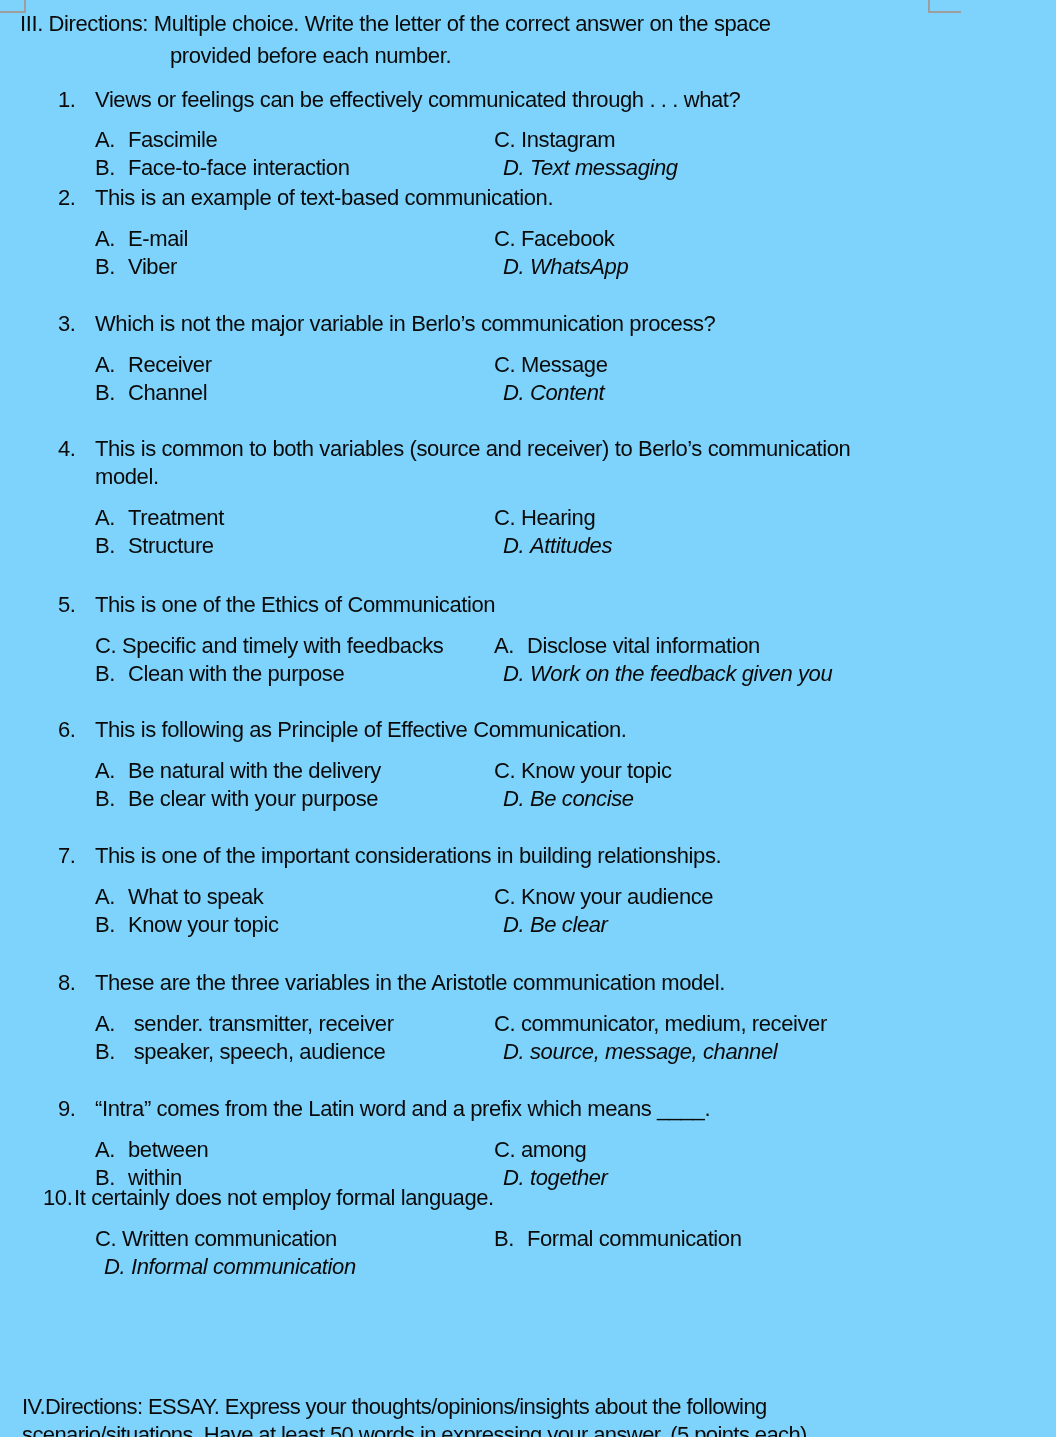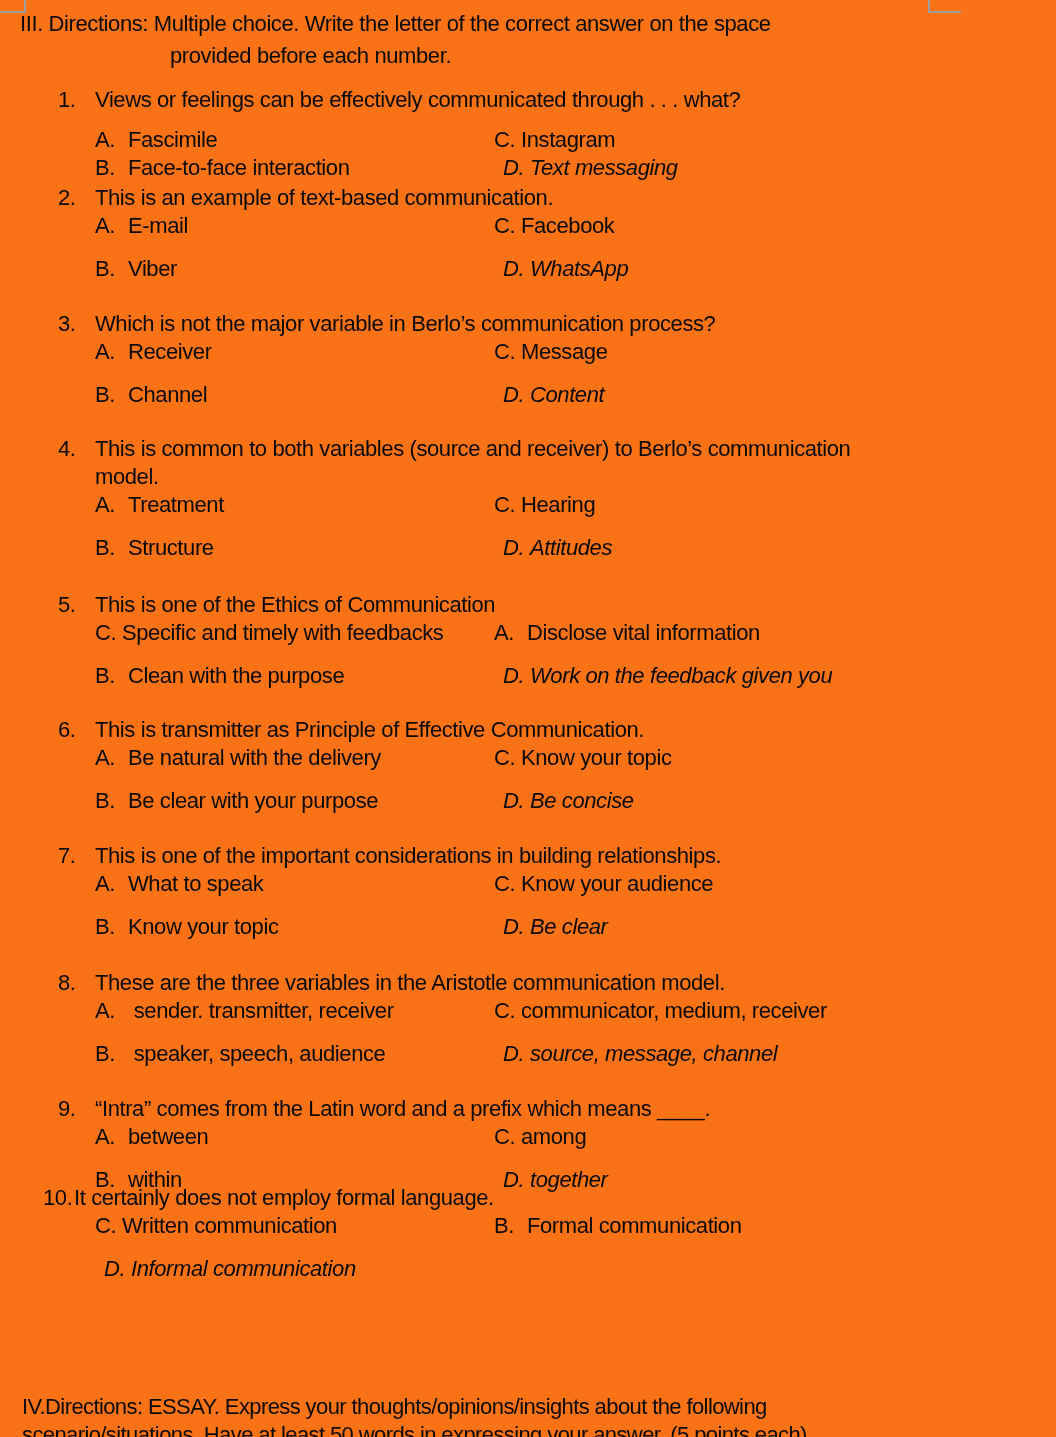--- a/index.html
+++ b/index.html
@@ -14,21 +14,21 @@
     position: relative;
     font-family: "Liberation Sans", "DejaVu Sans", sans-serif;
     font-weight: 500;
     color: #0a0a0a;
     font-size: 22px;
     letter-spacing: -0.4px;
   }
   .page {
     position: absolute;
     inset: 0;
-    background: #f97316;
+    background: #7dd3fc;
   }
   
   .mark-left {
     position: absolute;
     left: 0; top: 0;
     width: 24px; height: 11px;
     border-right: 2px solid #9e9e9e;
     border-bottom: 2px solid #9e9e9e;
   }
   .mark-right {
@@ -68,22 +68,22 @@
   .q.ten .num { left: 43px; }
   .q .qtext {
     margin-left: 95px;
     line-height: 28px;
     white-space: pre-line;
   }
   .q.ten .qtext { margin-left: 74px; }
   .opts {
     display: grid;
     grid-template-columns: 399px auto;
-    row-gap: 15px;
     margin-left: 95px;
+    margin-top: 13px;
   }
   .q.first .opts { margin-top: 12px; row-gap: 0; }
   .opt { line-height: 28px; }
   .opt .letter { display: inline-block; }
   .opt.col1 .letter { width: 33px; }
   .opt.col2 .letter { width: 27px; }
   .opt.d { padding-left: 9px; font-style: italic; }
 </style>
 </head>
 <body>
@@ -142,21 +142,21 @@
     <div class="qtext">This is one of the Ethics of Communication</div>
     <div class="opts">
           <div class="opt c col2"><span class="letter">C.</span><span>Specific and timely with feedbacks</span></div>
           <div class="opt a col1"><span class="letter">A.</span><span>Disclose vital information</span></div>
           <div class="opt b col1"><span class="letter">B.</span><span>Clean with the purpose</span></div>
           <div class="opt d col2"><span class="letter">D.</span><span>Work on the feedback given you</span></div>
         </div>
   </div>
       <div class="q" style="top: 716px;">
     <span class="num">6.</span>
-    <div class="qtext">This is transmitter as Principle of Effective Communication.</div>
+    <div class="qtext">This is following as Principle of Effective Communication.</div>
     <div class="opts">
           <div class="opt a col1"><span class="letter">A.</span><span>Be natural with the delivery</span></div>
           <div class="opt c col2"><span class="letter">C.</span><span>Know your topic</span></div>
           <div class="opt b col1"><span class="letter">B.</span><span>Be clear with your purpose</span></div>
           <div class="opt d col2"><span class="letter">D.</span><span>Be concise</span></div>
         </div>
   </div>
       <div class="q" style="top: 842px;">
     <span class="num">7.</span>
     <div class="qtext">This is one of the important considerations in building relationships.</div>

